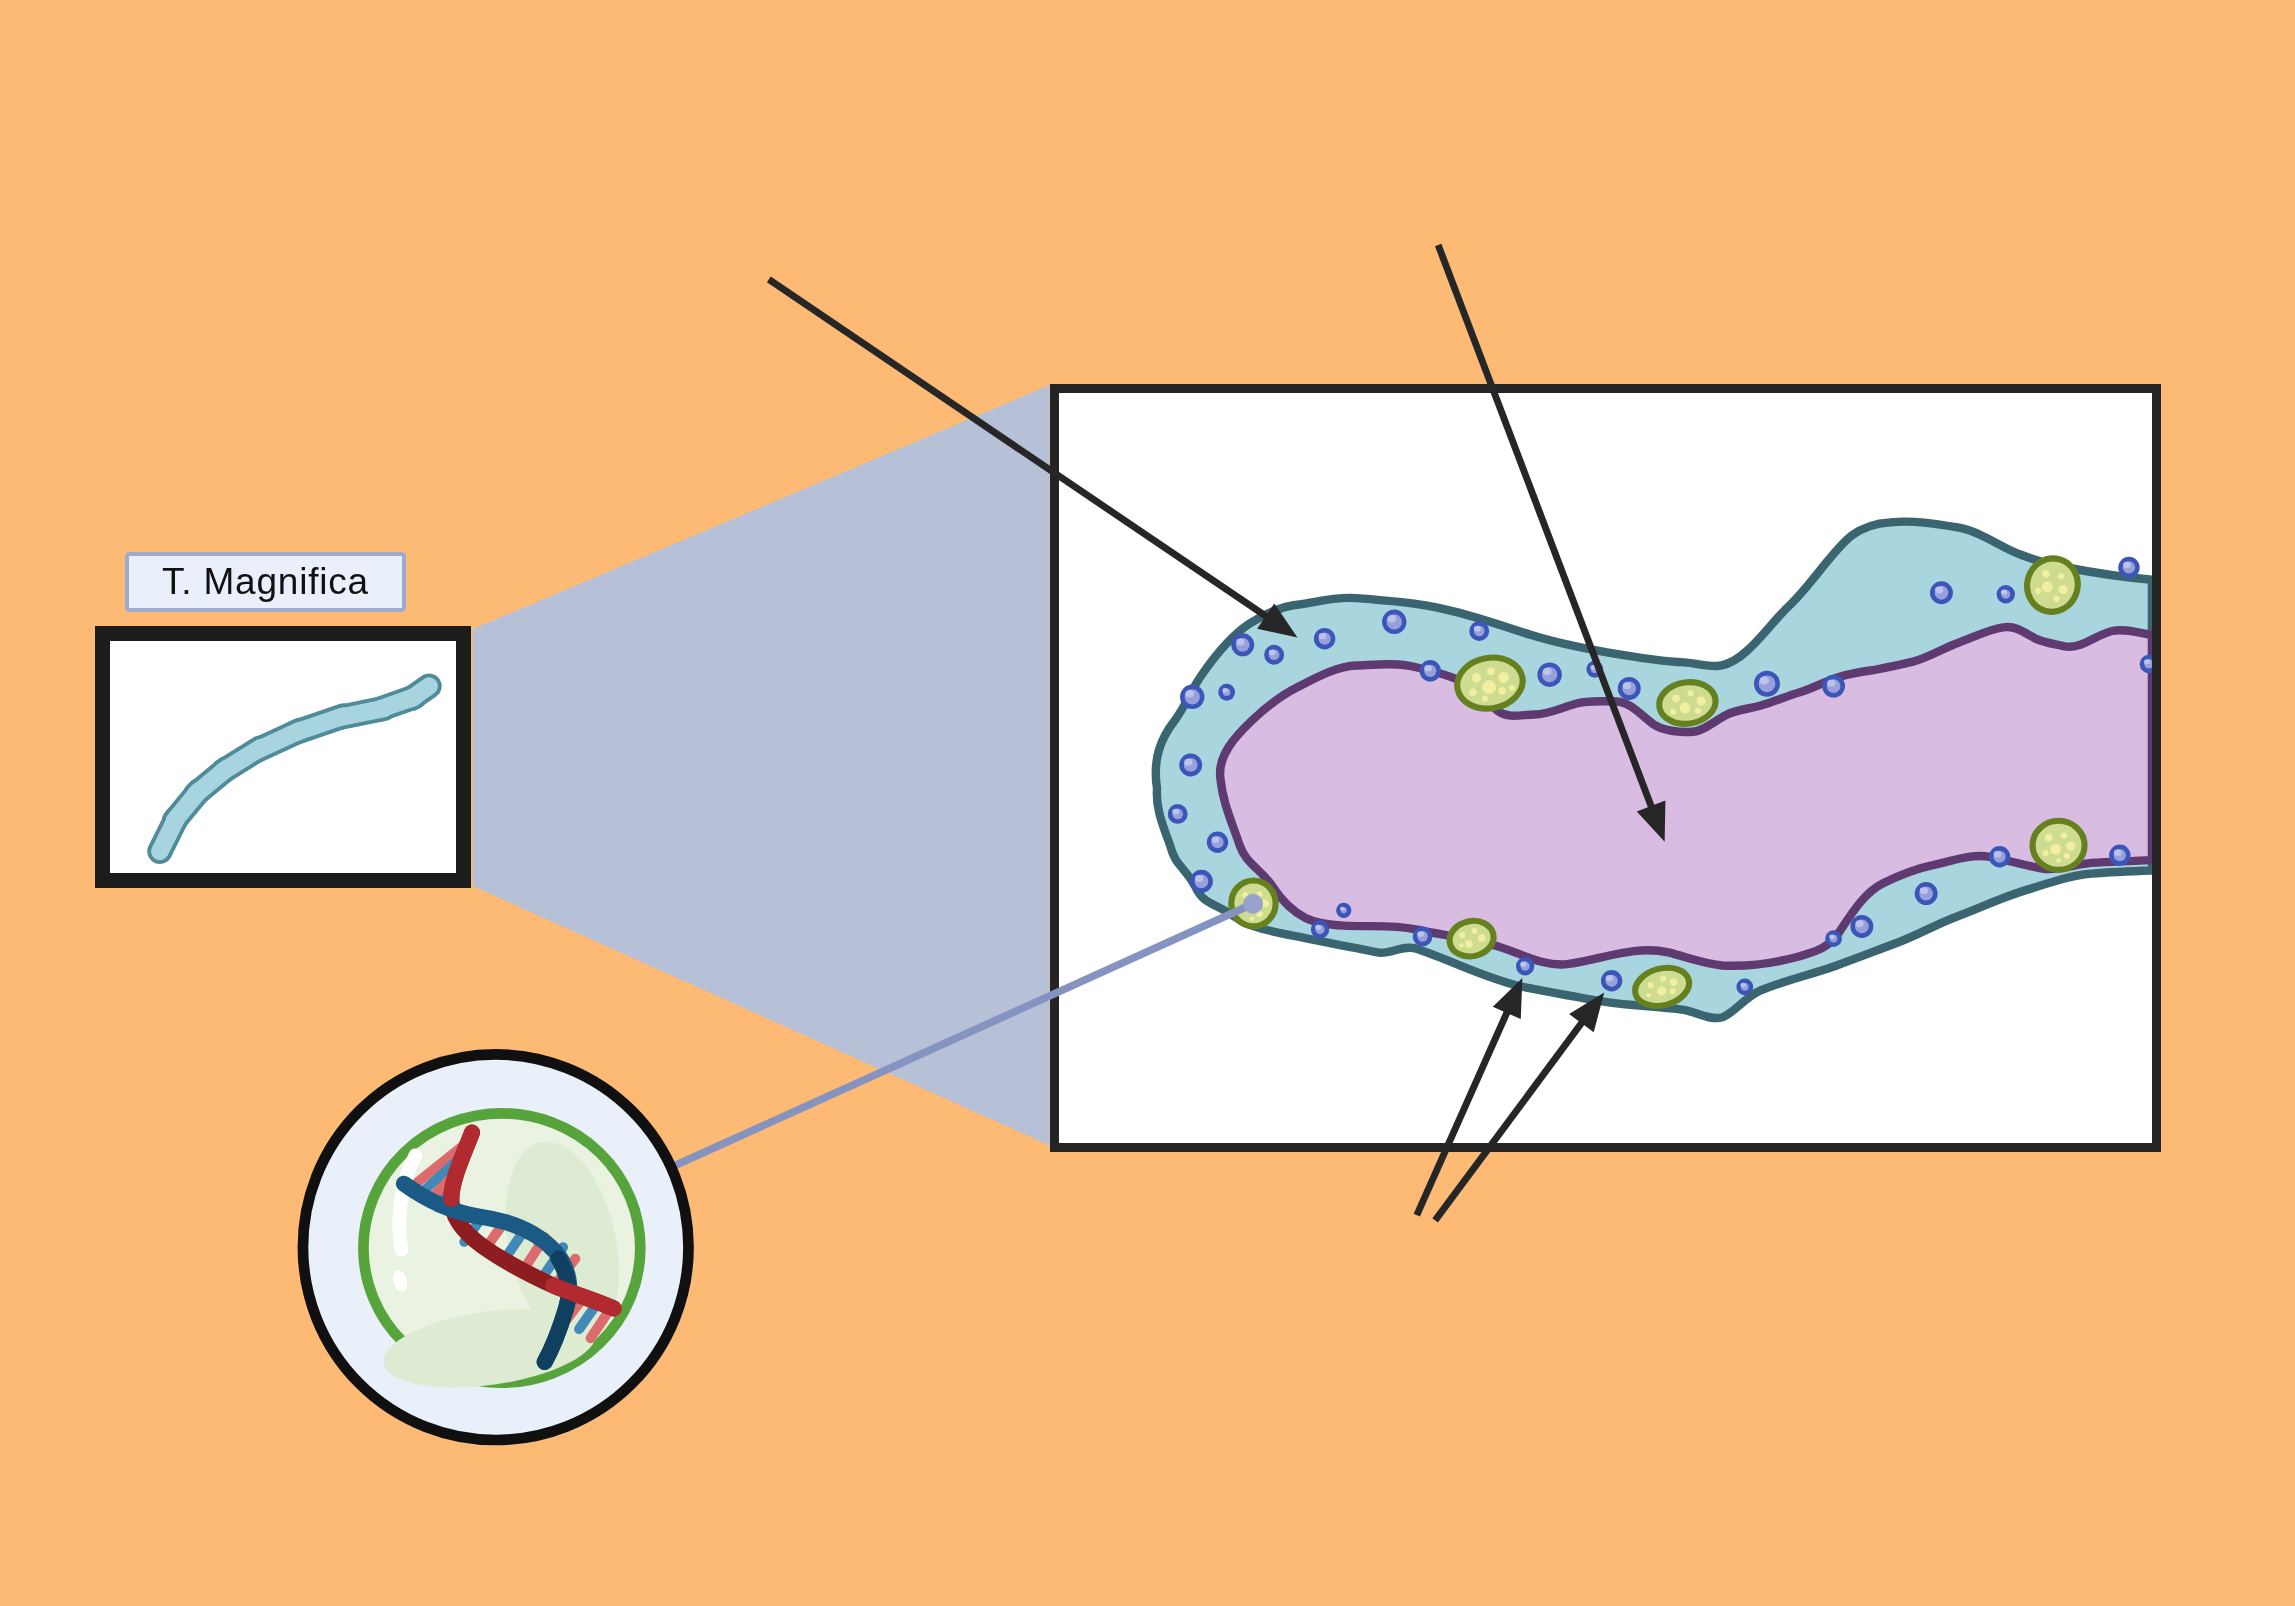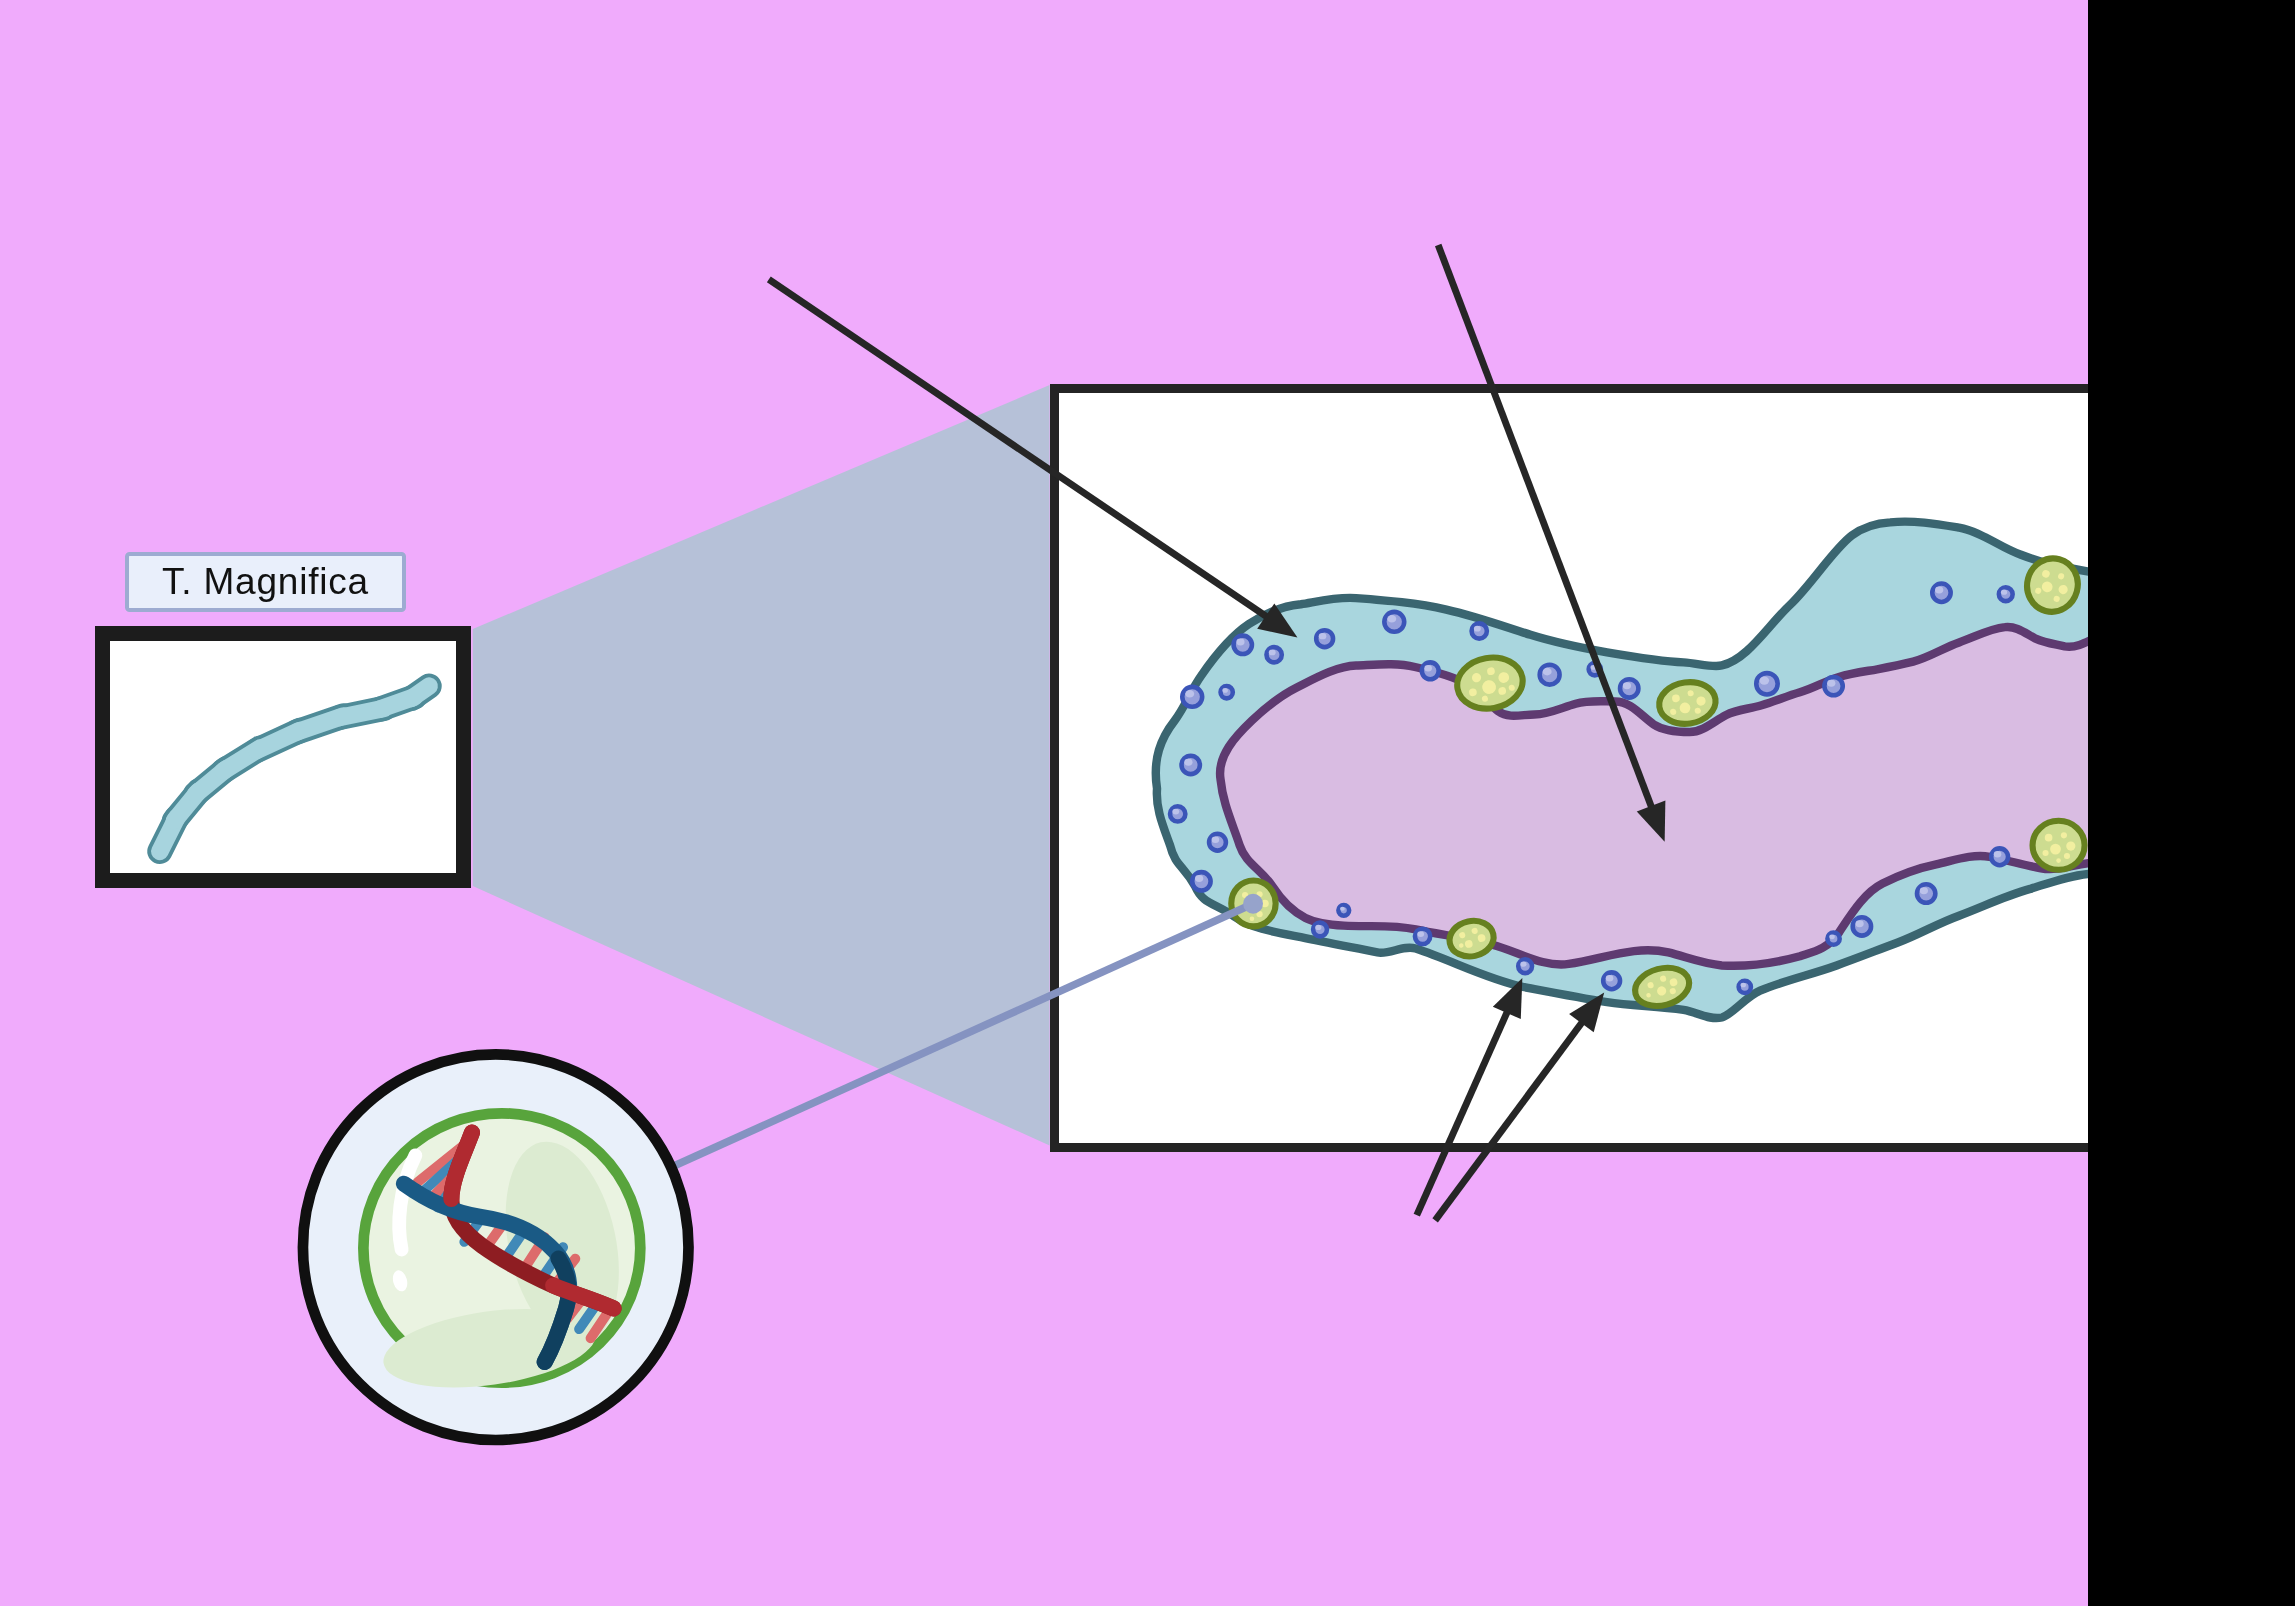--- a/index.html
+++ b/index.html
@@ -1,16 +1,16 @@
 <!DOCTYPE html>
 <html style="font-size:12.2px"><head>
 <meta charset="utf-8">
 <style>
   html,body{margin:0;padding:0;background:#000;}
-  .canvas{position:relative;width:2088px;height:1607px;background:#f0abfc;overflow:hidden;
+  .canvas{position:relative;width:2295px;height:1607px;background:#fdba74;overflow:hidden;
           font-family:"Liberation Sans",sans-serif;}
   .underlay,.overlay{position:absolute;left:0;top:0;width:2295px;height:1607px;}
   .underlay{z-index:1;} .overlay{z-index:3;pointer-events:none;}
   .panel{position:absolute;box-sizing:border-box;background:#fff;z-index:2;}
   #thumb-panel{left:95px;top:626px;width:376px;height:262px;border:15.3px solid #1c1c1c;}
   #detail-panel{left:1050px;top:384px;width:1111px;height:768px;border:9.2px solid #242424;}
   #species-label{position:absolute;left:125px;top:552px;width:281px;height:60px;z-index:2;
      background:#e9effb;border:4.6px solid #9dabd1;border-radius:4.6px;box-sizing:border-box;
      display:flex;align-items:center;justify-content:center;
      font-size:37px;color:#111;letter-spacing:0.8px;}

